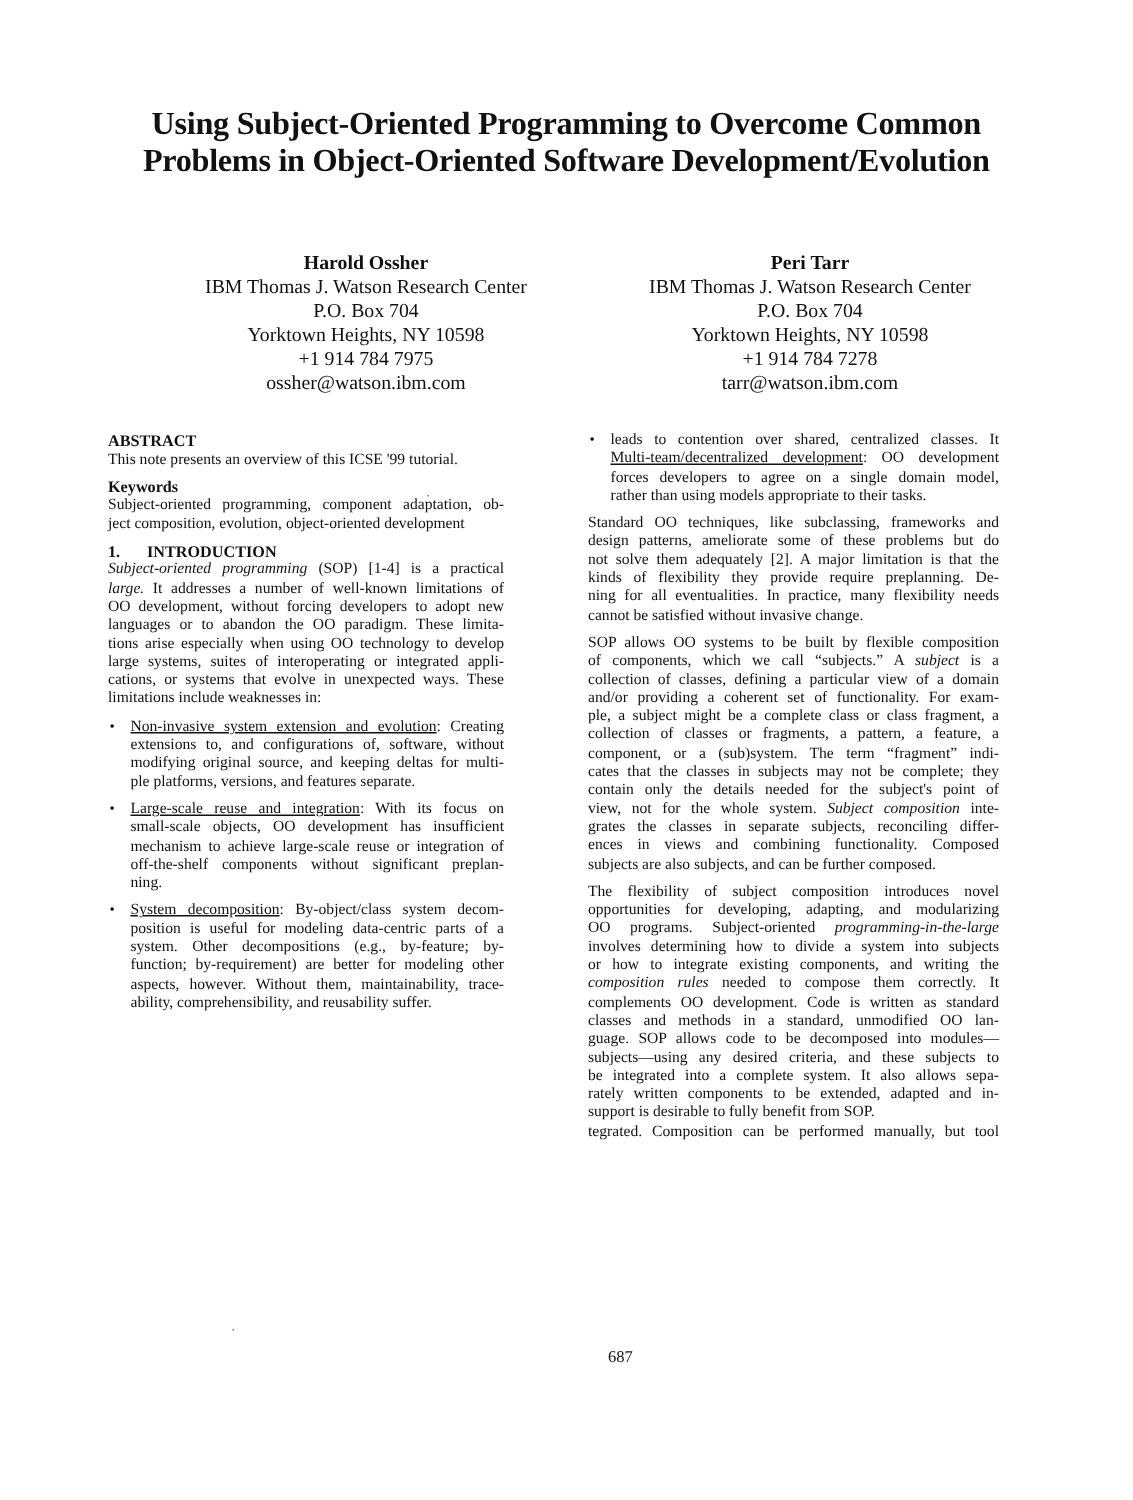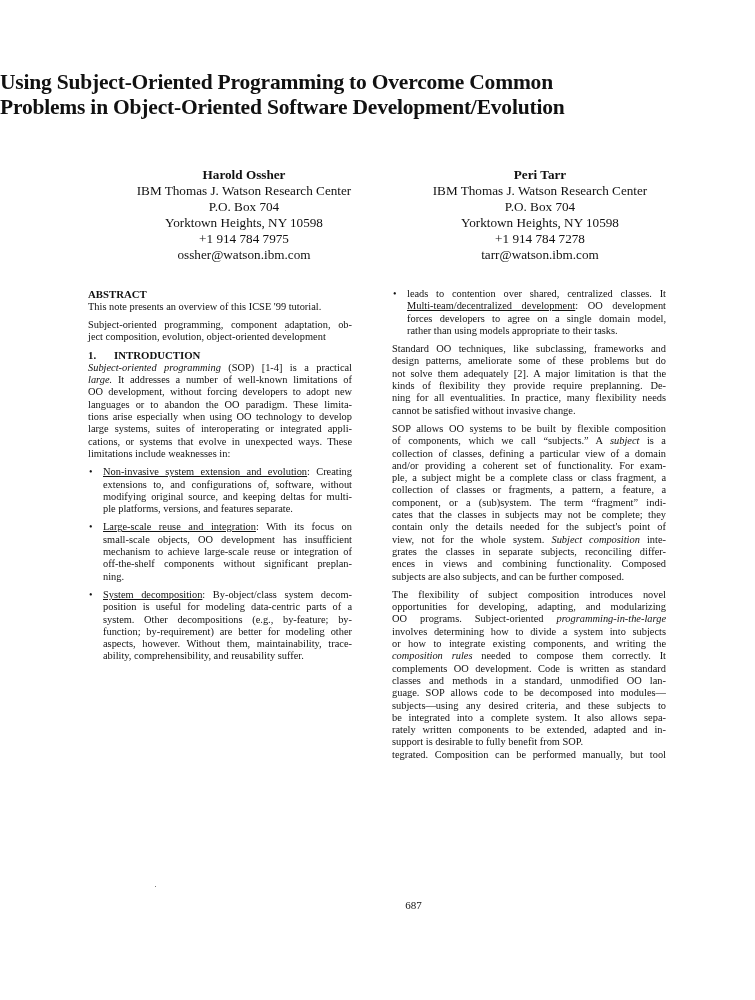--- a/index.html
+++ b/index.html
@@ -1,29 +1,29 @@
 <!DOCTYPE html>
 <html><head>
 <meta charset="utf-8">
 <style>
   html, body { margin: 0; padding: 0; }
   body {
     width: 755px; height: 1000px; background: #ffffff; position: relative; overflow: hidden;
     font-family: "Liberation Serif", "DejaVu Serif", serif; color: #111;
   }
   .title {
-    position: absolute; left: 0; width: 755px; top: 70px; text-align: left;
+    position: absolute; left: 0; width: 755px; top: 70px; text-align: center;
     font-weight: bold; font-size: 21.5px; line-height: 25px; letter-spacing: -0.2px;
   }
   .author { position: absolute; top: 167px; width: 260px; text-align: center; font-size: 13.2px; line-height: 16.1px; }
   .author .name { font-weight: bold; }
   .a1 { left: 114px; }
   .a2 { left: 410px; }
   .col { position: absolute; font-size: 10.4px; line-height: 12.3px; text-align: justify; }
-  .col-left { left: 88px; top: 288px; width: 264px; }
+  .col-left { left: 72px; top: 288px; width: 264px; }
   .col-right { left: 392px; top: 288px; width: 274px; }
   .col .ln { display: block; white-space: nowrap; text-align-last: justify; height: 12.3px; }
   .col .ln.last { text-align-last: left; }
   h3 { margin: 0; font-size: 10.8px; font-weight: bold; line-height: 12.5px; }
   .sec-num { display: inline-block; width: 26px; }
   .gap { height: 6px; }
   .bullet { position: relative; padding-left: 15px; }
   .bullet .dot { position: absolute; left: 1px; top: 0; font-size: 10px; }
   u { text-decoration: underline; }
   i { font-style: italic; }
@@ -53,20 +53,21 @@
   <div>P.O. Box 704</div>
   <div>Yorktown Heights, NY 10598</div>
   <div>+1 914 784 7278</div>
   <div>tarr@watson.ibm.com</div>
 </div>
 
 <div class="col col-left">
   <h3>ABSTRACT</h3>
   <span class="ln last">This note presents an overview of this ICSE '99 tutorial.</span>
   <div class="gap"></div>
+  <h3>Keywords</h3>
   <span class="ln">Subject-oriented programming, component adaptation, ob-</span>
   <span class="ln last">ject composition, evolution, object-oriented development</span>
   <div class="gap"></div>
   <h3><span class="sec-num">1.</span><span>INTRODUCTION</span></h3>
 
   <div>
     <span class="ln"><i>Subject-oriented programming</i><span> (SOP) [1-4] is a practical</span></span>
     <span class="ln"><i>large.</i><span>  It addresses a number of well-known limitations of</span></span>
     <span class="ln">OO development, without forcing developers to adopt new</span>
     <span class="ln">languages or to abandon the OO paradigm. These limita-</span>

